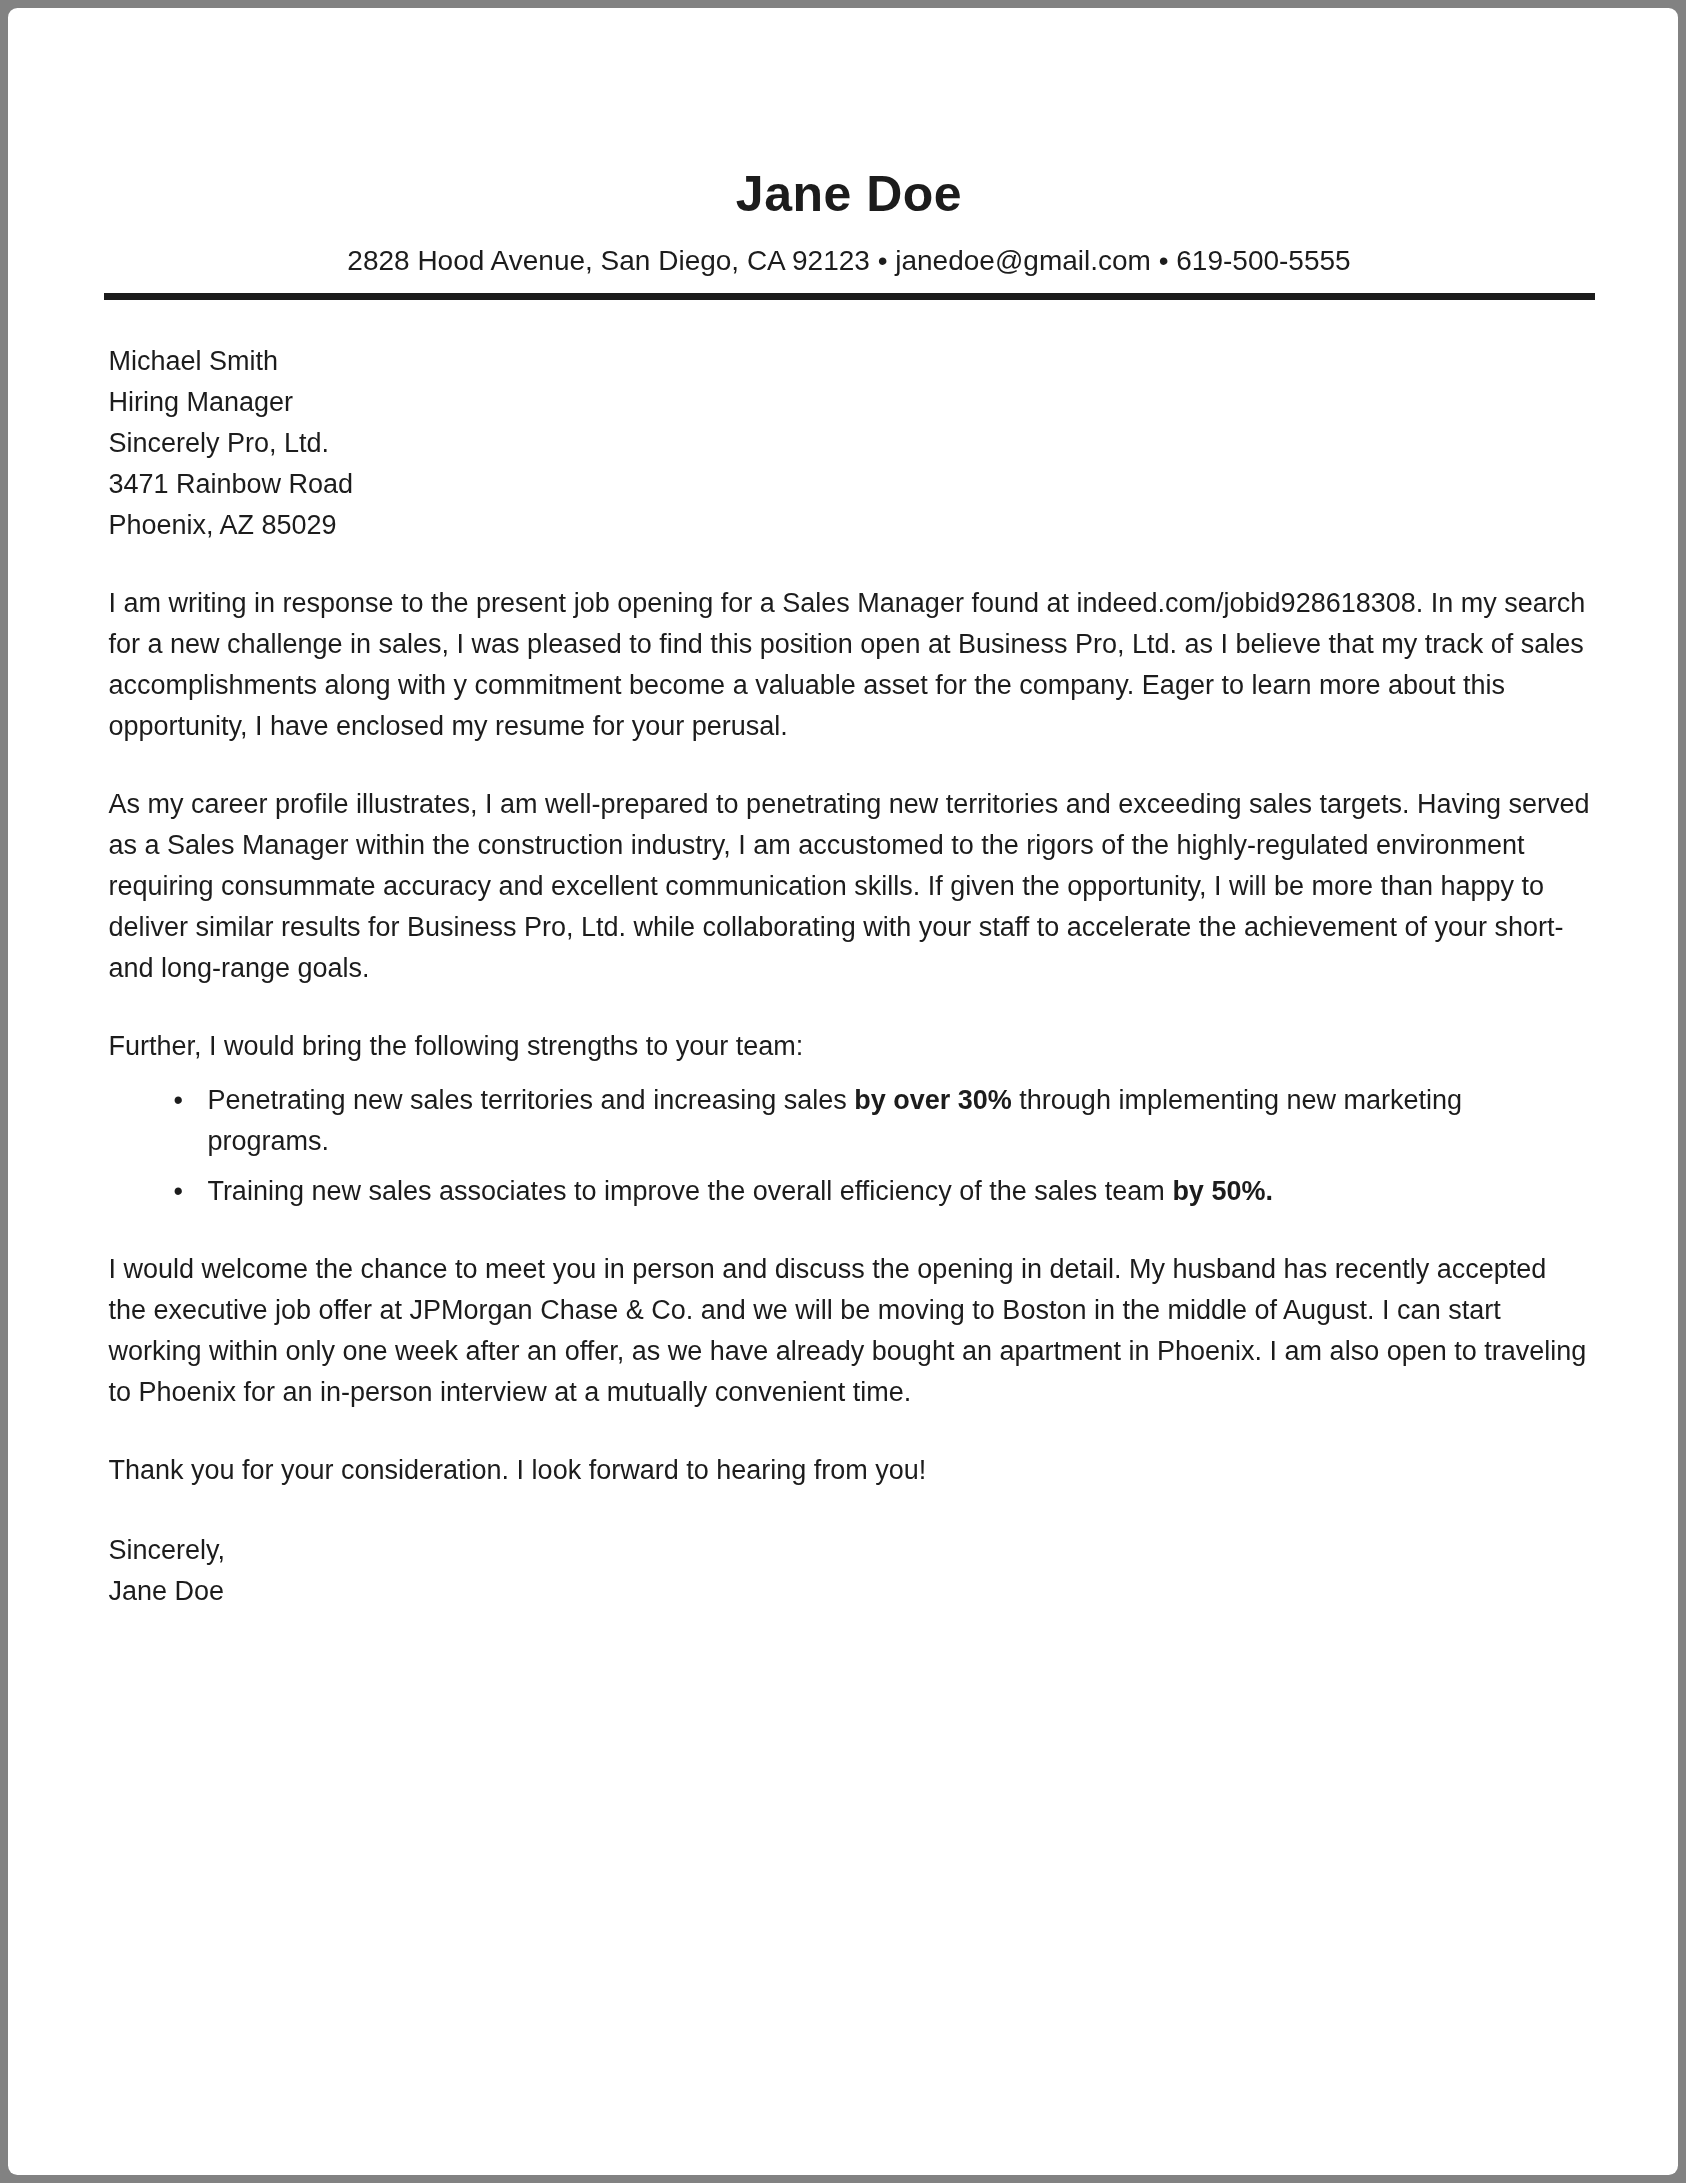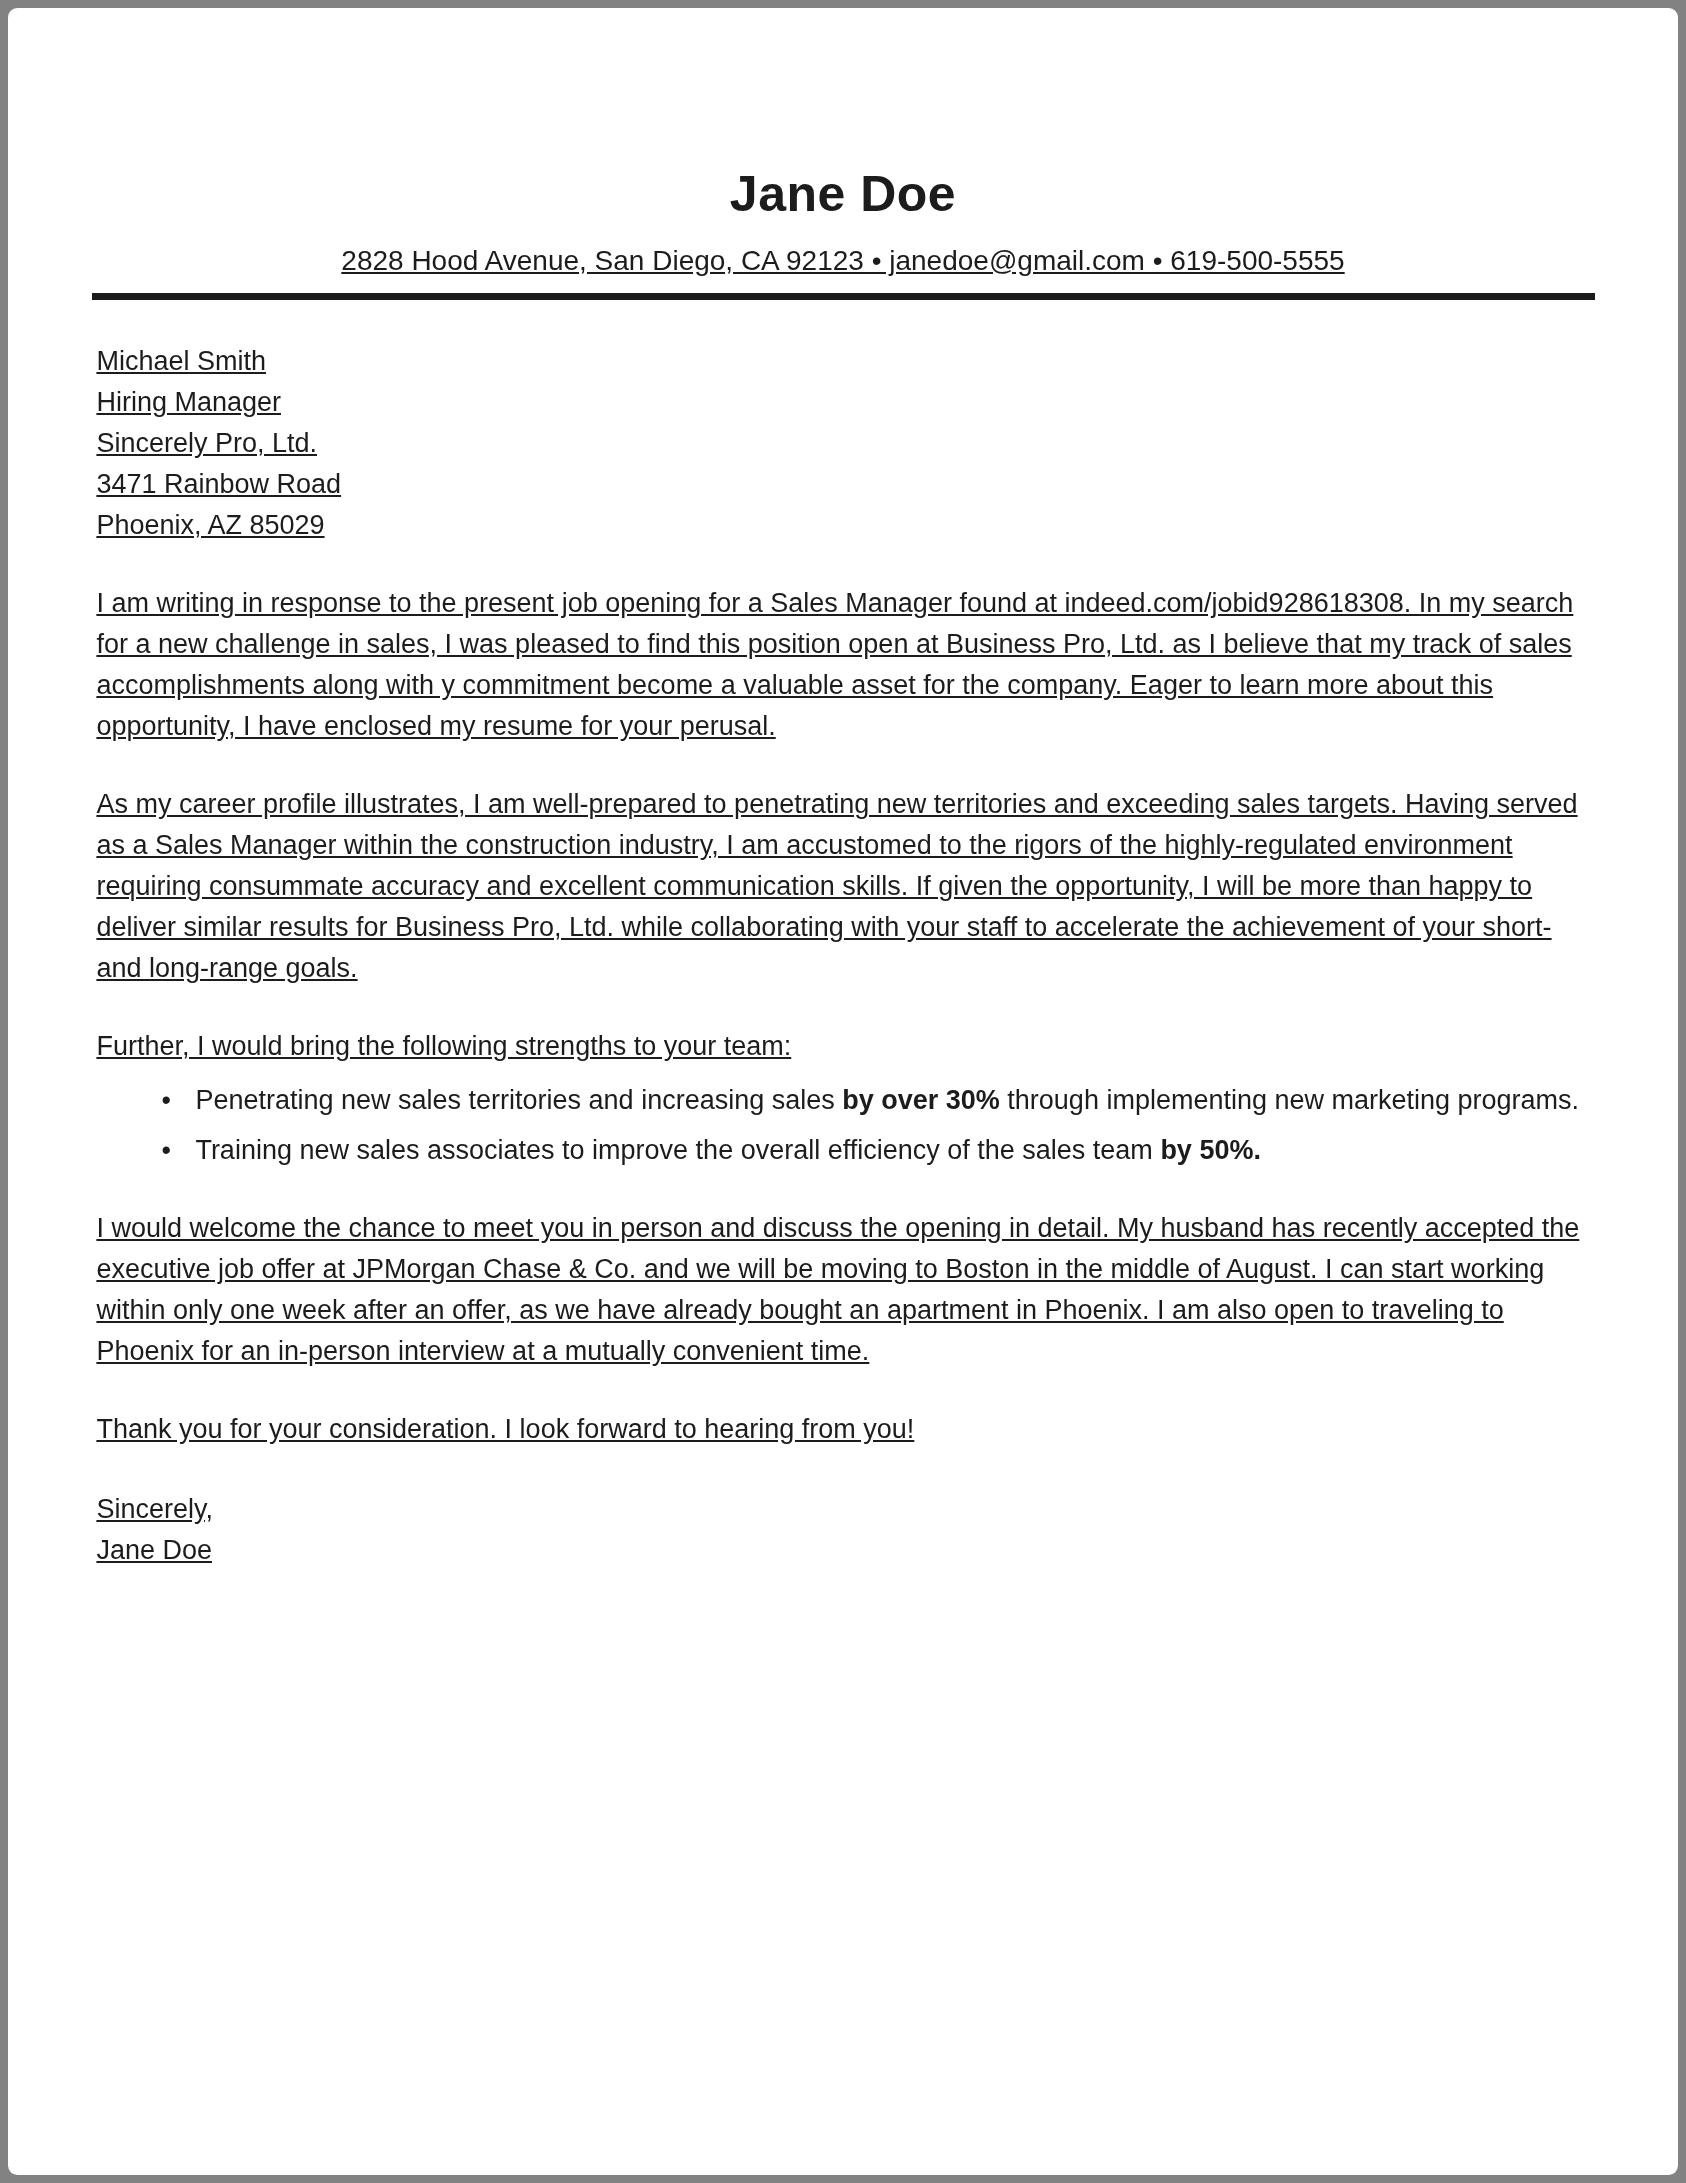--- a/index.html
+++ b/index.html
@@ -16,20 +16,21 @@
   .page {
     position: absolute;
     inset: 8.4px;
     background: #ffffff;
     border-radius: 9.4px;
     color: #1c1c1c;
     overflow: hidden;
   }
   .content {
     padding: 0 88px;
+    margin-left: 12px;
   }
   .sender-name {
     margin: 159px 0 0 0;
     text-align: center;
     font-size: 50px;
     line-height: 54px;
     font-weight: bold;
     letter-spacing: 0.5px;
   }
   .sender-contact {
@@ -40,21 +41,20 @@
   }
   .rule {
     height: 7.5px;
     background: #1b1b1b;
     margin: 15px -5.6px 0 -4.7px;
   }
   p {
     margin: 0;
     font-size: 27px;
     line-height: 41px;
-    text-decoration: underline;
   }
   .date          { margin-top: 84px; }
   .recipient     { margin-top: 41px; }
   .salutation    { margin-top: 41px; }
   .para          { margin-top: 37px; }
   .strengths {
     list-style: none;
     margin: 13px 0 0 0;
     padding: 0;
   }

